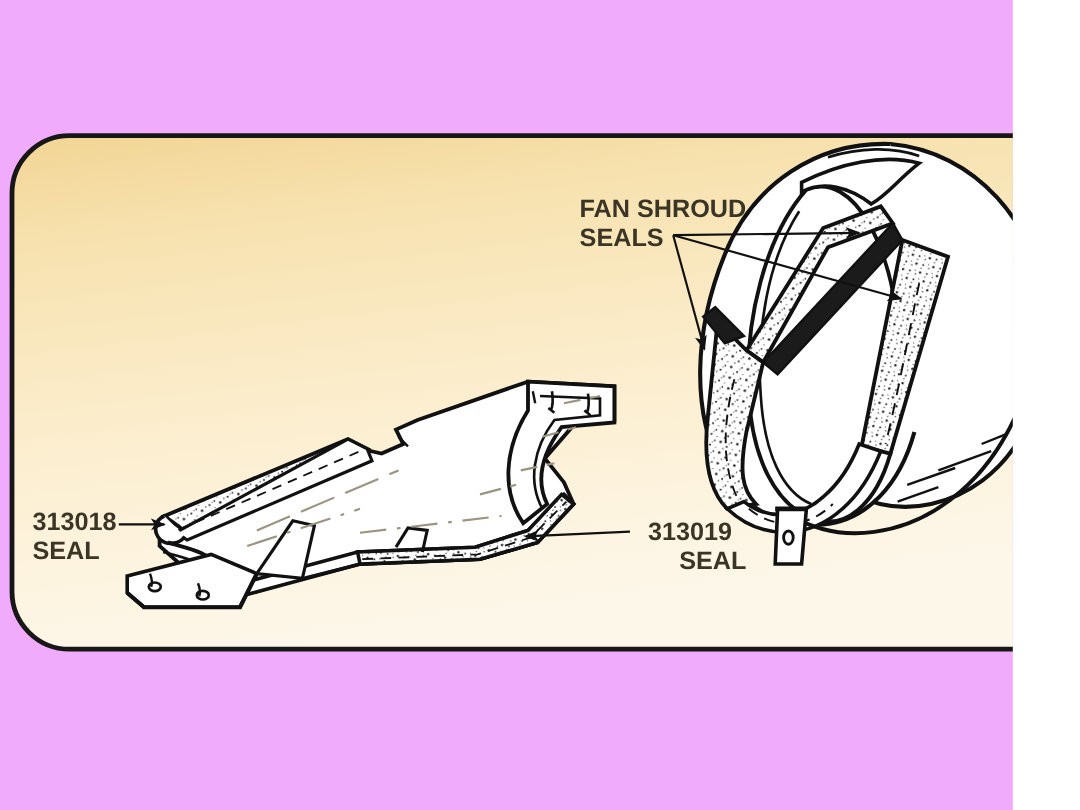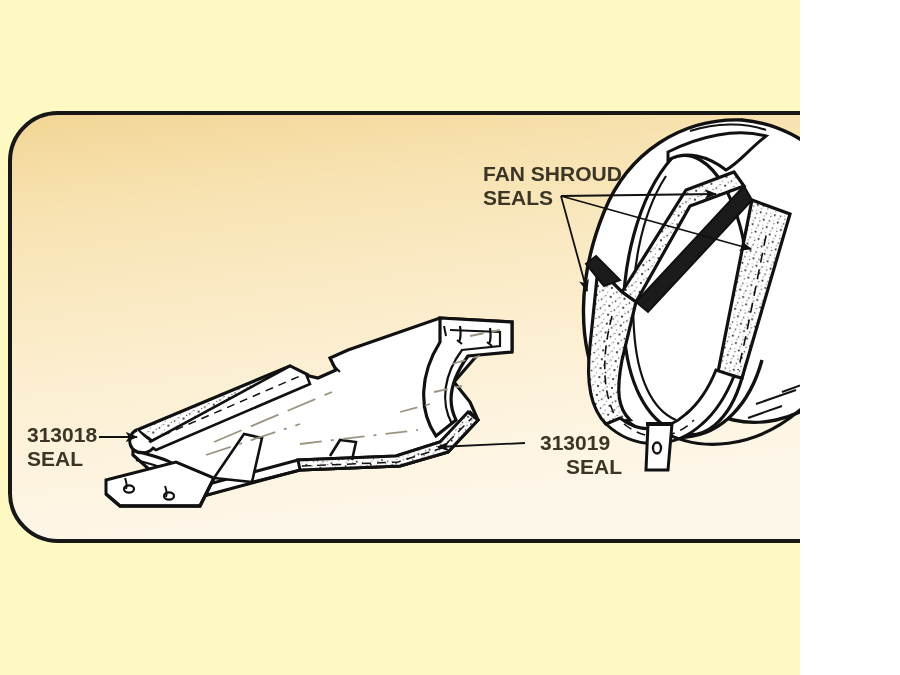--- a/index.html
+++ b/index.html
@@ -4,23 +4,24 @@
 <style>
   html, body {
     margin: 0;
     padding: 0;
     background: #ffffff;
   }
   #stage {
     position: relative;
     width: 800px;
     height: 675px;
-    background: #fef9c3;
+    background: #f0abfc;
     overflow: hidden;
     font-family: "Liberation Sans", sans-serif;
+    padding-left: 44px;
   }
   #illustration {
     position: absolute;
     left: 0;
     top: 0;
     width: 900px;
     height: 675px;
   }
   .label-text {
     font-family: "Liberation Sans", sans-serif;

